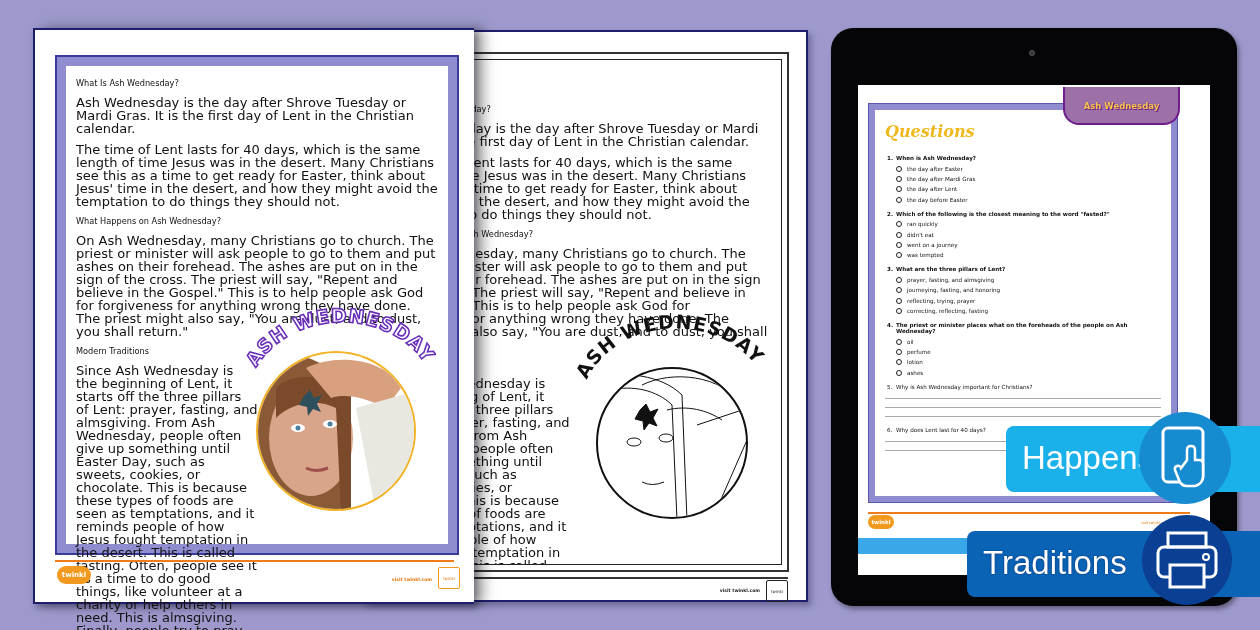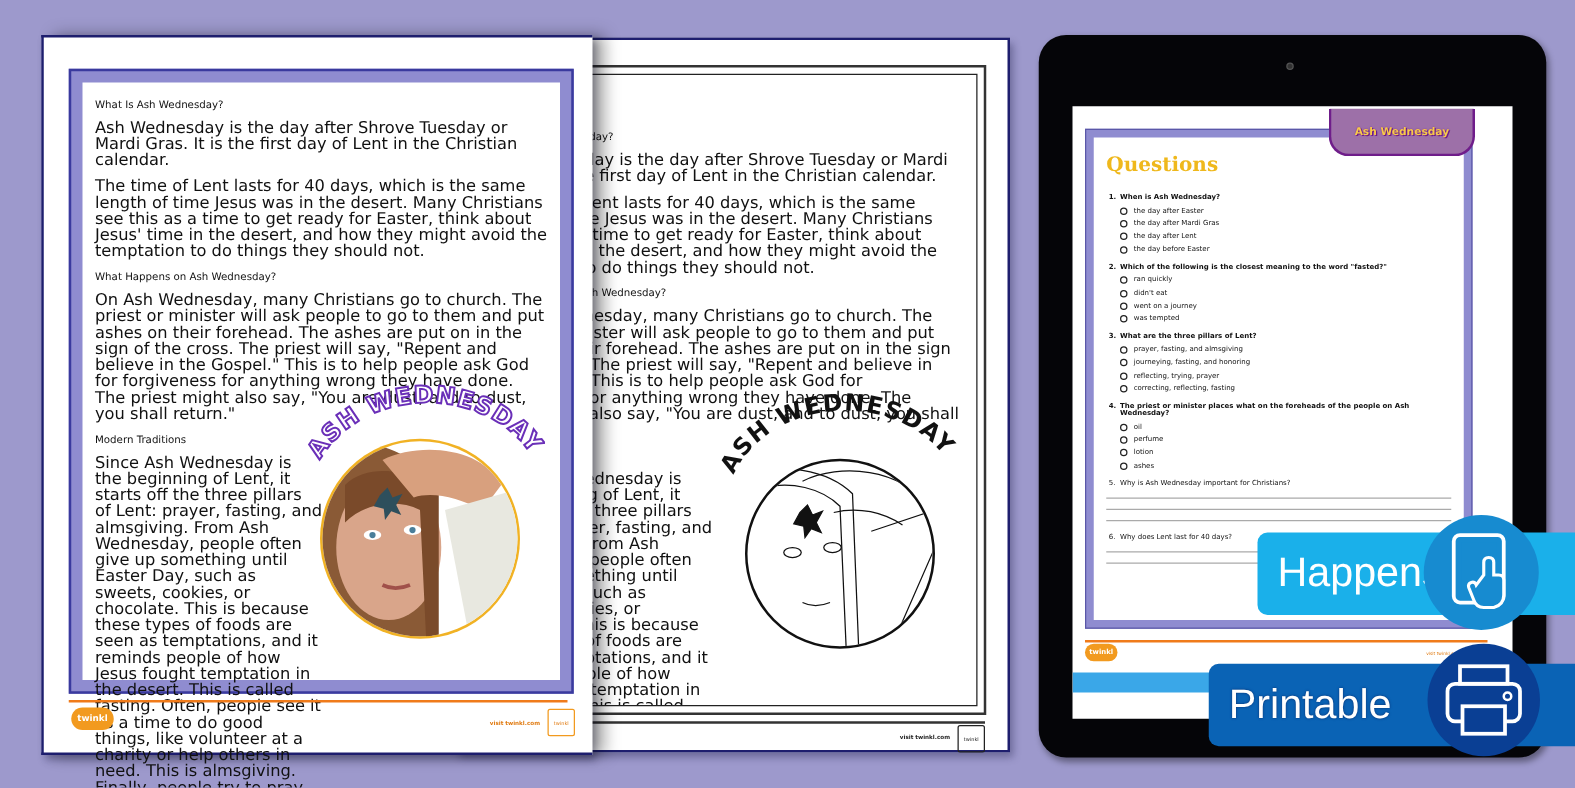--- a/index.html
+++ b/index.html
@@ -33,21 +33,21 @@
 
   .illustration { position: absolute; }
 
   .tablet { position: absolute; left: 831px; top: 28px; width: 406px; height: 578px; background: #050508; border-radius: 22px; box-shadow: 2px 3px 5px rgba(0,0,0,0.4); z-index: 1; }
   .tablet-camera { position: absolute; left: 198px; top: 22px; width: 6px; height: 6px; border-radius: 50%; background: #333; border: 1px solid #555; }
   .tablet-screen { position: absolute; left: 27px; top: 57px; width: 352px; height: 490px; background: #fff; overflow: hidden; }
   .ts-frame { position: absolute; left: 10px; top: 18px; width: 310px; height: 400px; background: #8f8cd0; border: 1px solid #5a57a8; padding: 6px; }
   .ts-inner { width: 100%; height: 100%; background: #fff; position: relative; padding: 8px 10px; }
   .ts-tab { position: absolute; left: 205px; top: 2px; width: 117px; height: 38px; background: #9d70a8; border: 2px solid #6f1d8a; border-top: none; border-radius: 0 0 16px 16px; z-index: 2; }
   .ts-tab span { position: absolute; left: 0; right: 0; top: 14px; text-align: center; color: #f7c94a; font-size: 8.5px; font-weight: bold; text-shadow: 0 0 1px #6f1d8a, 1px 1px 0 #6f1d8a; }
-  .q-title { font-family: "DejaVu Serif", serif; font-size: 16px; font-weight: bold; color: #efb81c; margin: 4px 0 14px; }
+  .q-title { font-family: "DejaVu Serif", serif; font-size: 16px; font-weight: bold; color: #efb81c; margin: 4px 0 14px; font-style: italic; }
   .q { font-size: 5.6px; margin-bottom: 6px; color: #111; }
   .q-head { font-weight: bold; display: flex; margin-bottom: 2.5px; }
   .q-num { width: 11px; flex: none; padding-left: 2px; }
   .q-opt { display: flex; align-items: center; padding-left: 11px; height: 10.3px; }
   .radio { width: 6px; height: 6px; border: 1px solid #222; border-radius: 50%; margin-right: 5px; flex: none; }
   .q-open-head { font-weight: normal; }
   .write-line { height: 1px; background: #aaa; margin: 8px 0 0; }
   .ts-footer-line { position: absolute; left: 10px; right: 20px; top: 427px; height: 1.5px; background: #f07b1a; }
   .ts-twinkl { position: absolute; left: 10px; top: 430px; width: 26px; height: 14px; background: #f29a1f; border-radius: 8px; color: #fff; font-size: 5.5px; font-weight: bold; text-align: center; line-height: 14px; }
   .ts-visit { position: absolute; left: 283px; top: 436px; font-size: 3.5px; color: #e07a10; }
@@ -287,21 +287,21 @@
     <svg width="92" height="92" viewBox="0 0 92 92">
       <rect x="24" y="16" width="40" height="54" rx="5" fill="none" stroke="#fff" stroke-width="3"></rect>
       <rect x="30" y="22" width="28" height="38" fill="#178bd0"></rect>
       <circle cx="44" cy="65" r="2" fill="#1a4fa0"></circle>
       <path d="M48,48 l0,-10 q0,-4 4,-4 q4,0 4,4 l0,10 l4,0 q4,0 4,4 l0,12 q0,8 -8,10 l-8,0 q-6,0 -8,-6 l-4,-10 q-1,-3 2,-4 q3,-1 4,2 z" fill="#178bd0" stroke="#fff" stroke-width="2.5"></path>
     </svg>
   </div>
 </div>
 
 <div class="badge printable-badge">
-  <span class="badge-label">Printable</span>
+  <span class="badge-label">Traditions</span>
   <div class="printable-circle badge-circle">
     <svg width="90" height="90" viewBox="0 0 90 90">
       <rect x="26" y="18" width="38" height="14" fill="none" stroke="#fff" stroke-width="3"></rect>
       <rect x="16" y="32" width="58" height="30" rx="6" fill="none" stroke="#fff" stroke-width="3"></rect>
       <circle cx="64" cy="42" r="3" fill="none" stroke="#fff" stroke-width="2"></circle>
       <rect x="28" y="50" width="34" height="22" fill="#0a3f94" stroke="#fff" stroke-width="3"></rect>
     </svg>
   </div>
 </div>
 

